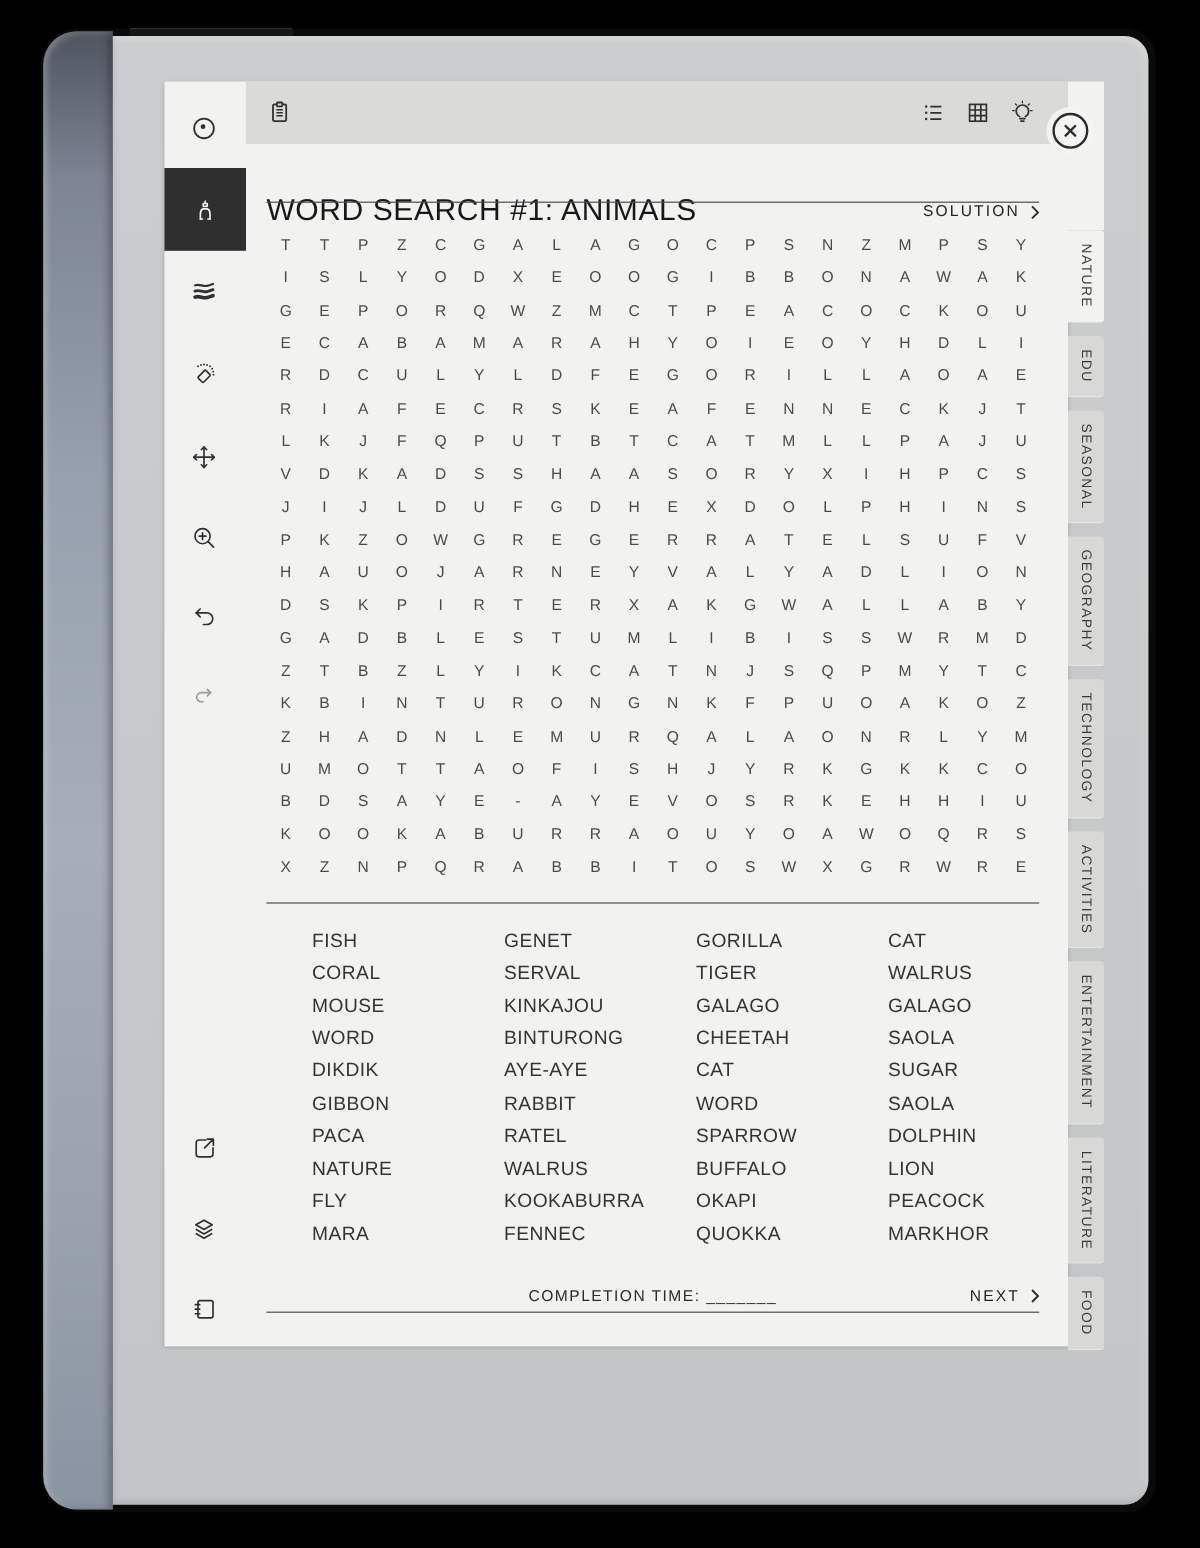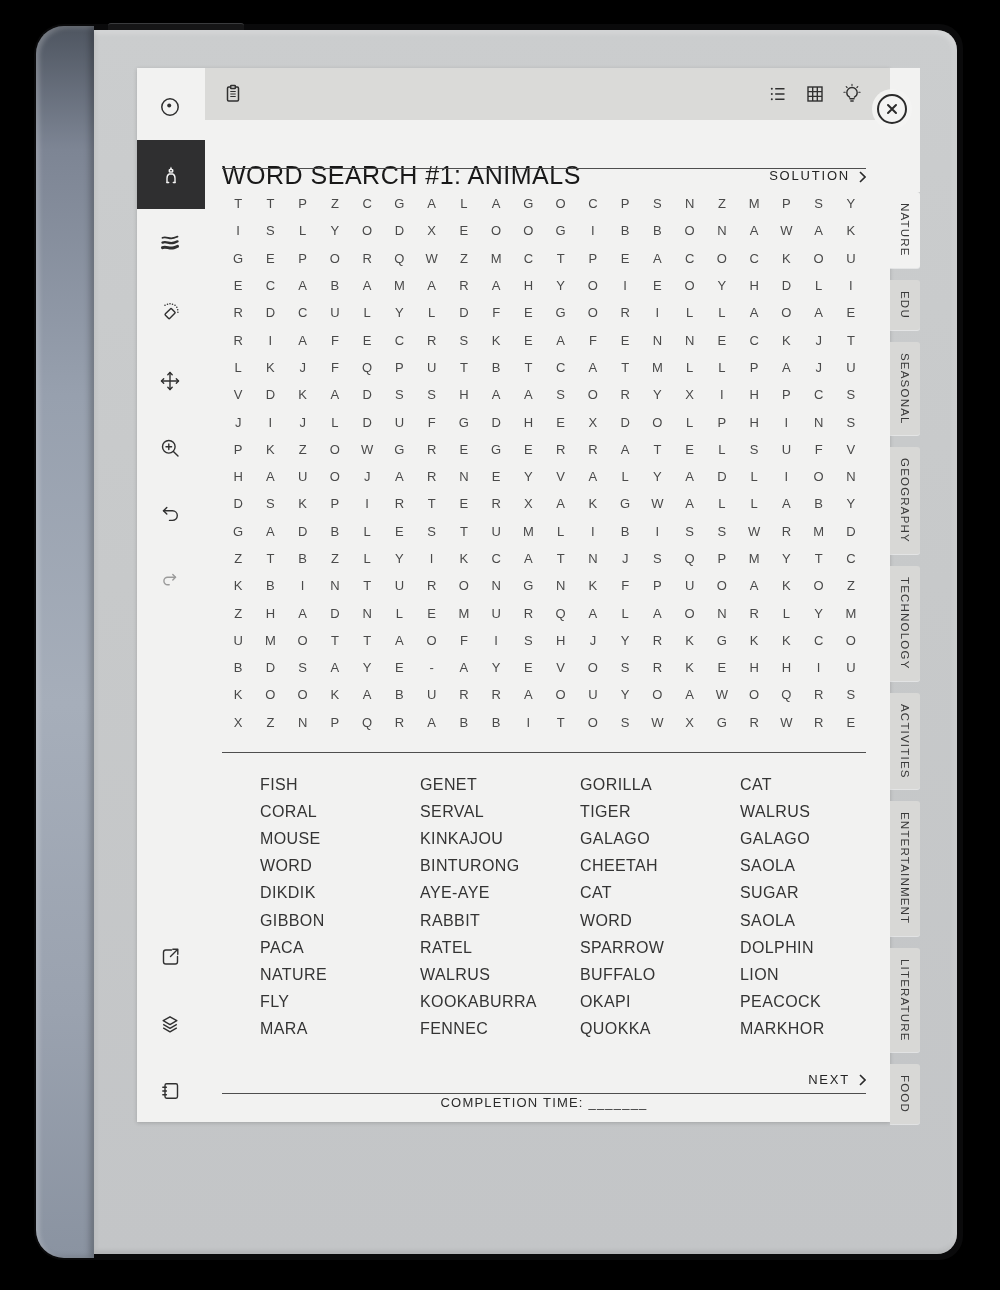--- a/index.html
+++ b/index.html
@@ -41,21 +41,21 @@
   
   .letter-grid{position:absolute;left:128px;top:160px;width:645px;height:546px;display:grid;
                grid-template-columns:repeat(20,1fr);grid-auto-rows:27.3px;}
   .cell{display:flex;align-items:center;justify-content:center;font-size:13px;color:#4a4a4a;}
   
   .word-list{position:absolute;left:131px;top:741px;width:641px;display:grid;
              grid-template-columns:160px 160px 160px 161px;grid-auto-rows:27.2px;}
   .word{display:flex;align-items:center;font-size:16px;color:#343434;letter-spacing:.4px;margin-left:35px;}
   
   .footer-row{position:absolute;left:128px;top:1038px;width:644px;height:24px;}
-  .completion{position:absolute;left:0;right:0;text-align:center;font-size:13px;letter-spacing:1.2px;color:#2b2b2b;line-height:24px;margin-top:23px;}
+  .completion{position:absolute;left:0;right:0;text-align:center;font-size:13px;letter-spacing:1.2px;color:#2b2b2b;line-height:24px;}
   .next-btn{position:absolute;right:0;top:0;display:flex;align-items:center;gap:9px;font-size:13px;
             letter-spacing:1.8px;color:#242424;line-height:24px;cursor:pointer;text-align:center;}
   
   .rail-top{position:absolute;left:796px;top:38px;width:30px;height:124px;background:#f2f2f1;}
   .tab-rail{position:absolute;left:796px;top:162px;width:30px;display:flex;flex-direction:column;gap:12px;}
   .tab{background:#d8d8d6;border-radius:0 3px 3px 0;display:flex;align-items:center;justify-content:center;
        padding:11px 0;box-shadow:0 1px 0 rgba(255,255,255,.5);cursor:pointer;}
   .tab.active{background:#f2f2f1;}
   .tab span{writing-mode:vertical-rl;font-size:11.5px;letter-spacing:1.2px;color:#3a3a3a;white-space:nowrap;}
   

